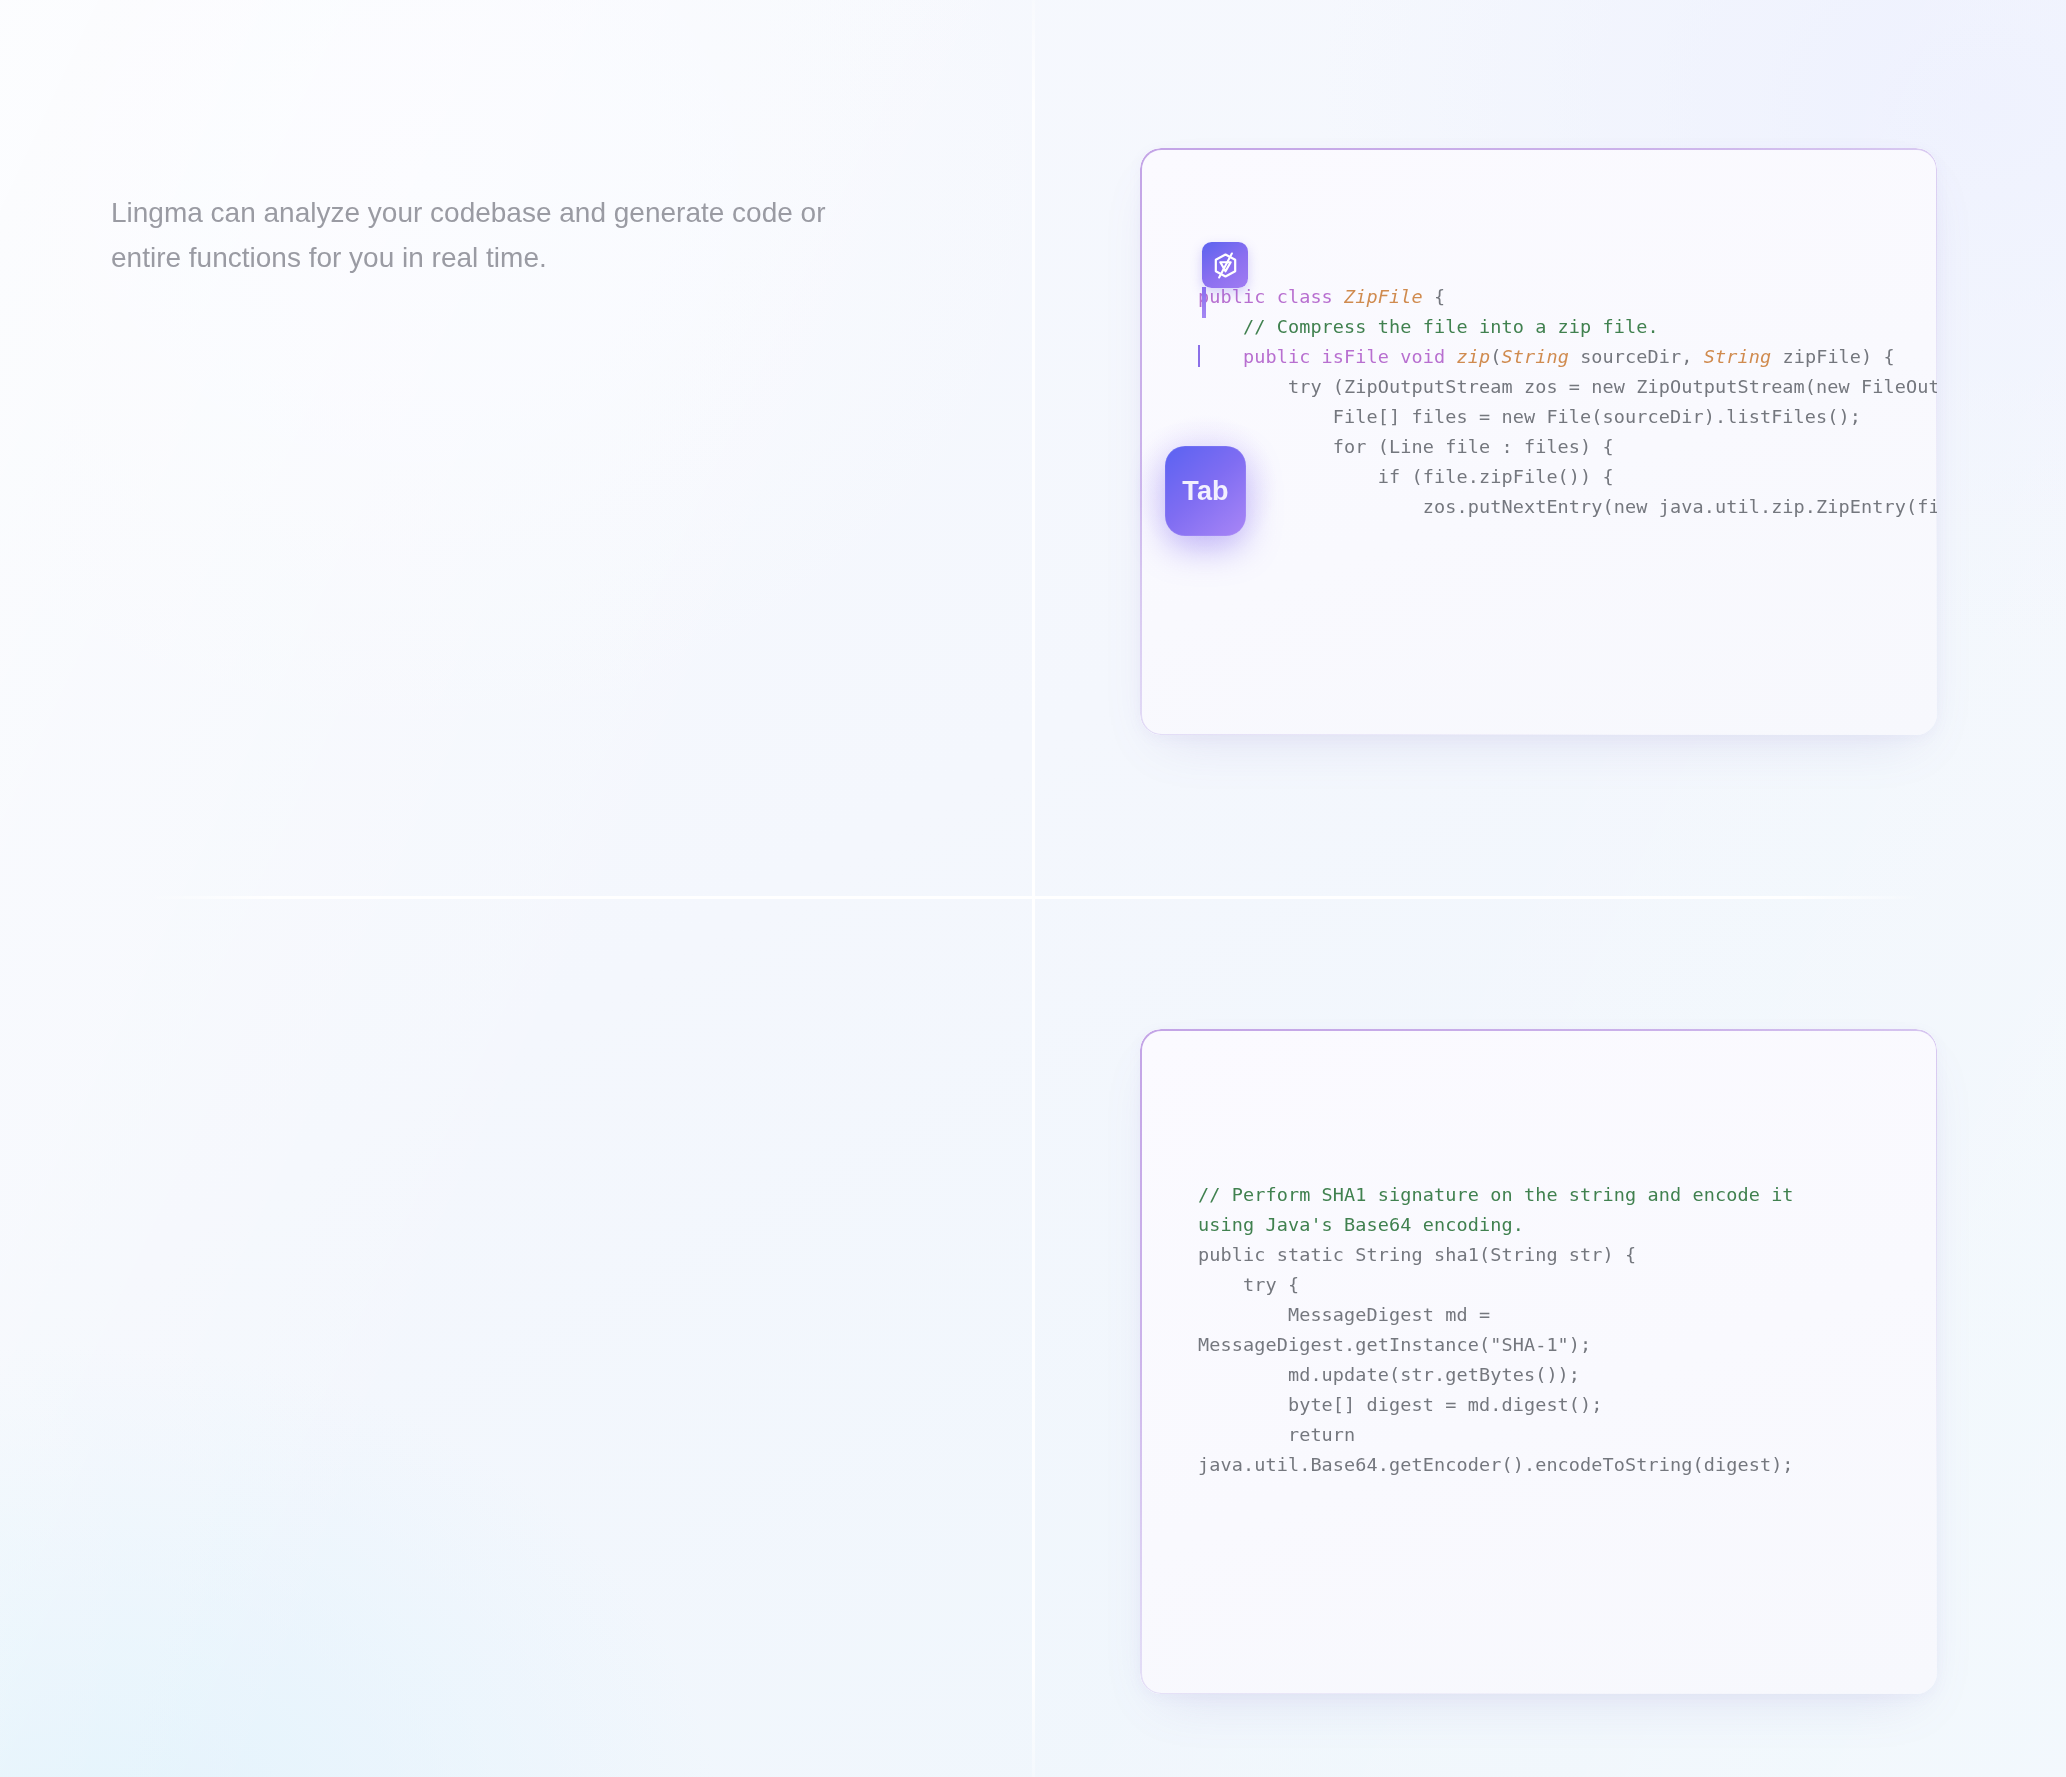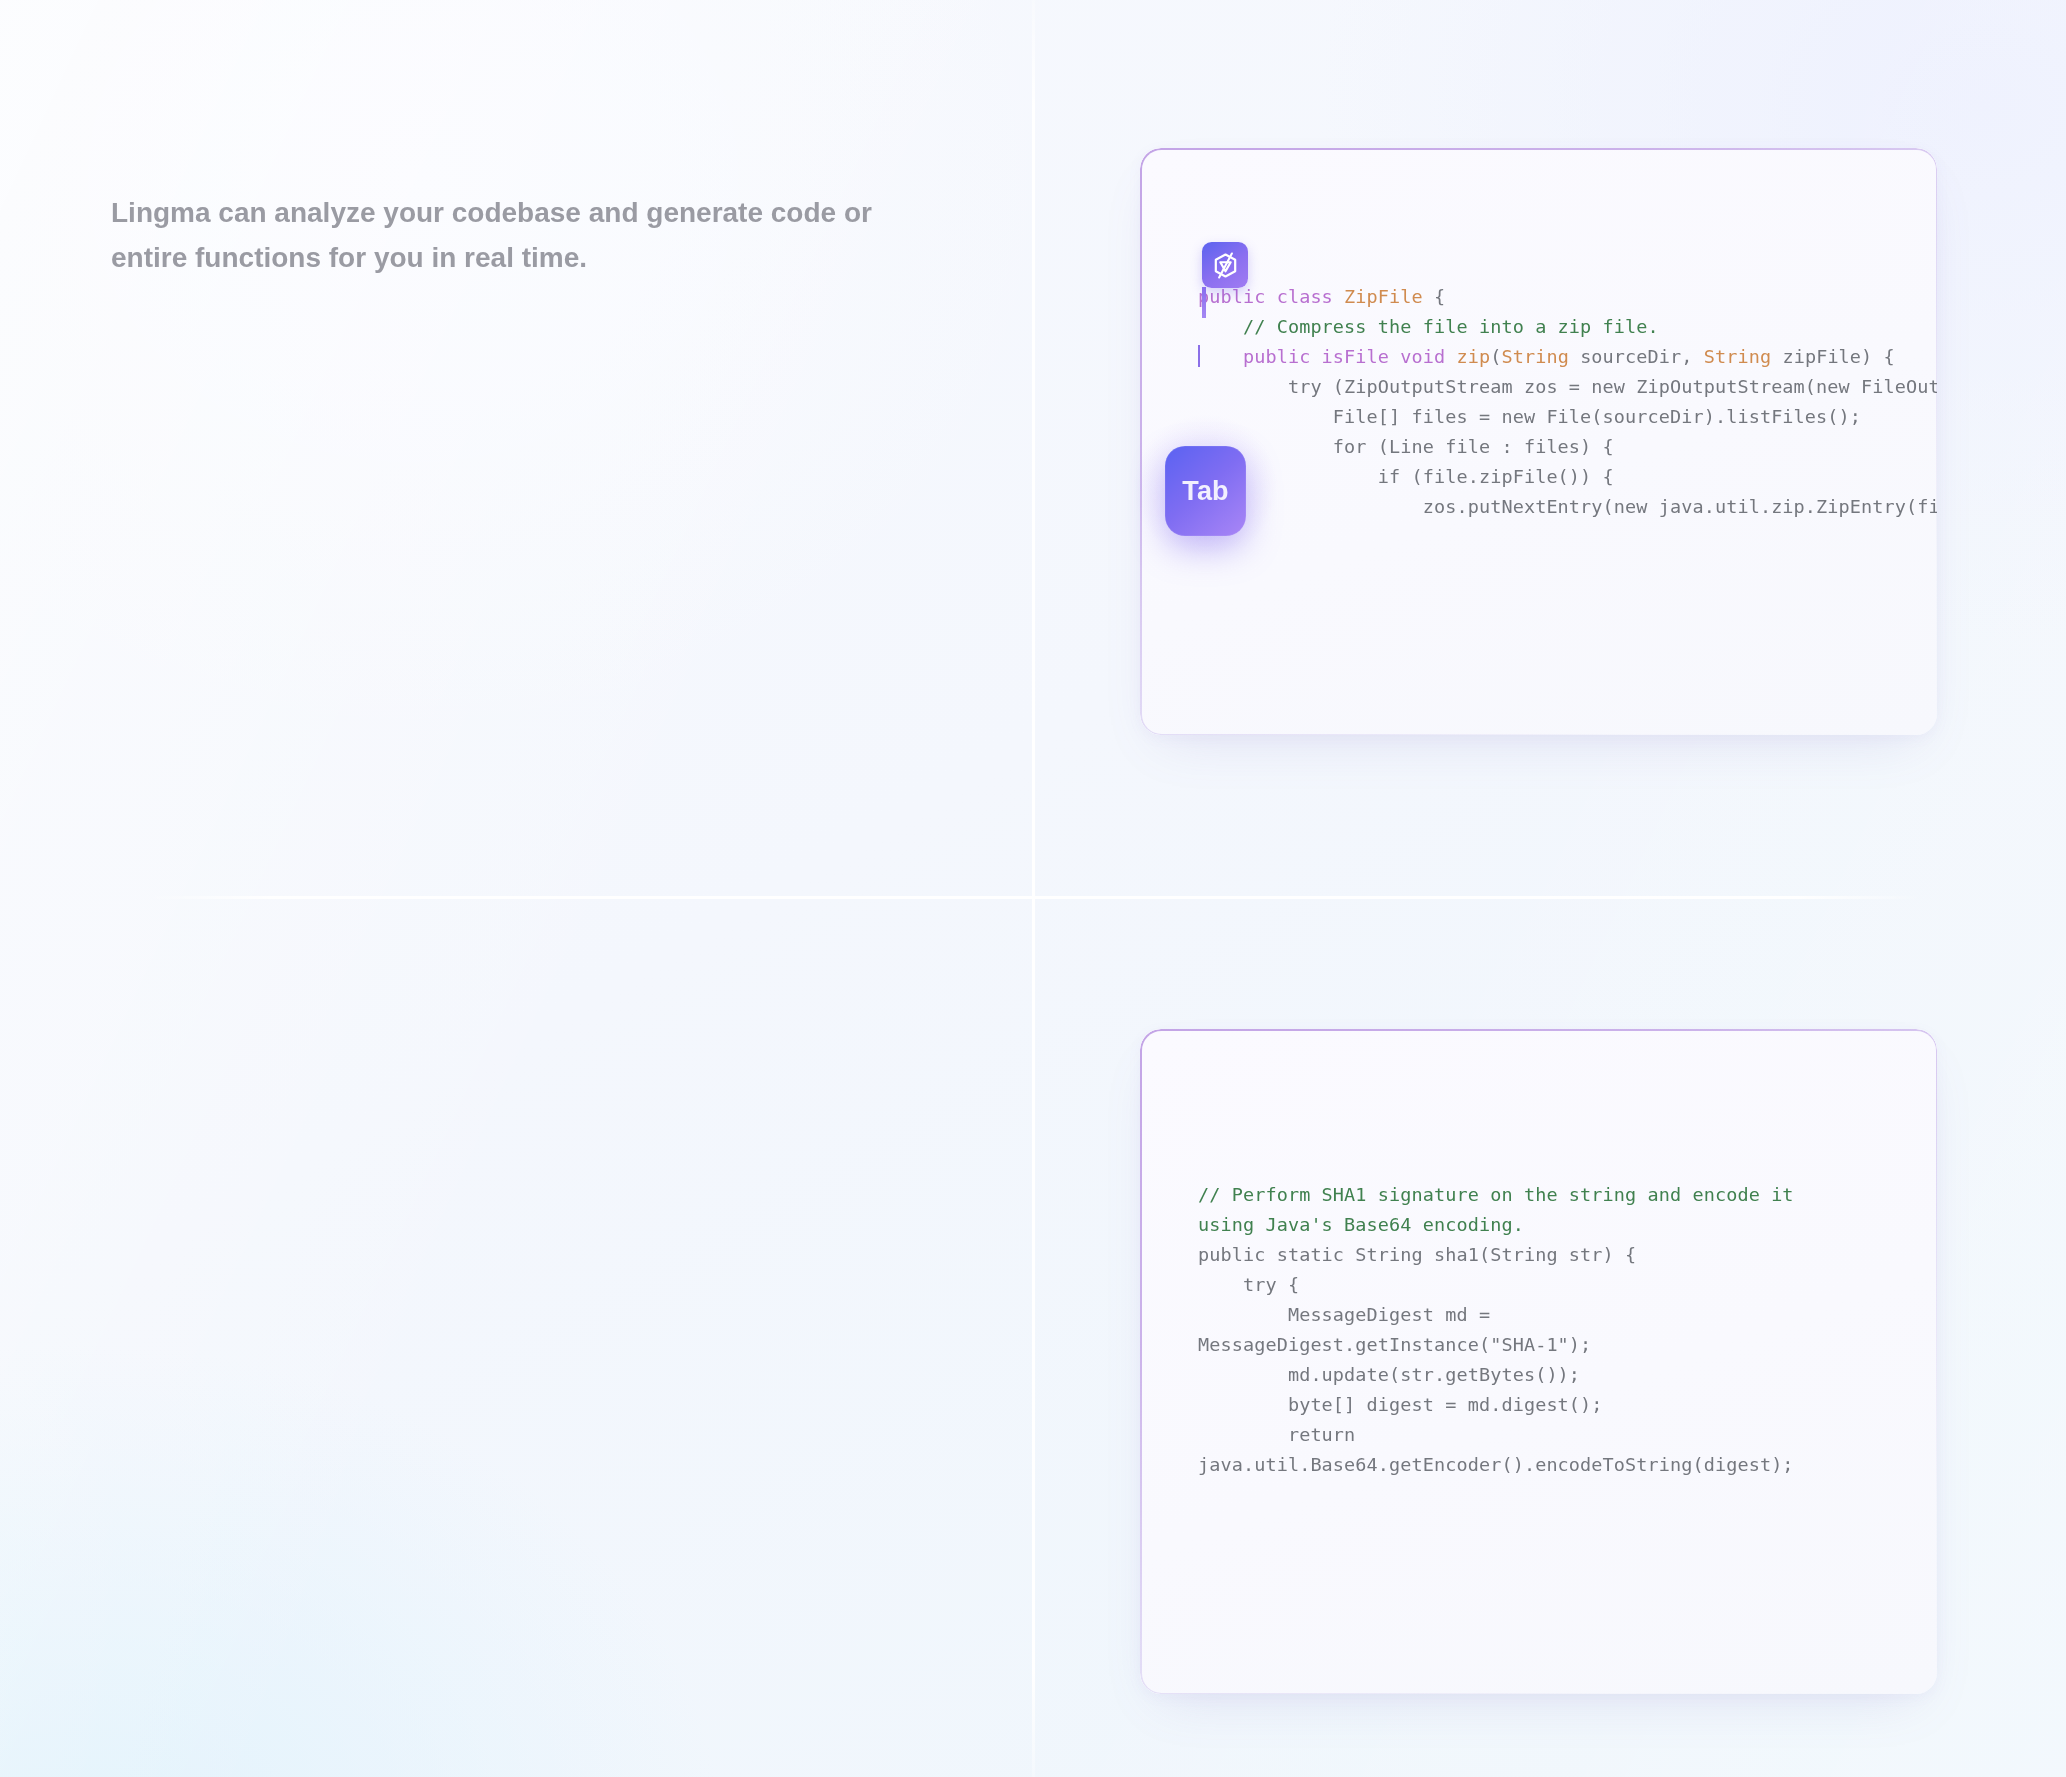--- a/index.html
+++ b/index.html
@@ -27,21 +27,21 @@
     background:linear-gradient(to right, rgba(255,255,255,0) 0%, #ffffff 7%, #ffffff 93%, rgba(255,255,255,0) 100%);}
   
   .feature{position:absolute;left:111px;width:828px;}
   .feature.one{top:144px;}
   .feature.two{top:1023px;}
   .feature h2{
     margin:0;font-size:38px;line-height:1.2;font-weight:700;letter-spacing:-0.3px;
     color:#1e2340;font-family:"Liberation Sans", sans-serif;
   }
   .feature p{
-    margin:46px 0 0 0;font-size:28px;line-height:1.62;font-weight:700;
+    margin:46px 0 0 0;font-size:28px;line-height:1.62;font-weight:400;
     color:#9a9ba3;max-width:783px;font-family:"Liberation Sans", sans-serif;
   }
   
   .code-card{
     position:absolute;left:1140px;width:797px;
     border-radius:21px;
     background:linear-gradient(160deg,#fbfaff 0%,#f9f9fe 55%,#f7f8fd 100%);
     box-shadow:0 22px 52px -22px rgba(120,110,190,.18), 0 3px 13.3px rgba(130,120,200,.06);
     overflow:hidden;
   }
@@ -56,21 +56,21 @@
   #card-2{top:1029px;height:665px;}
   .code-body{
     position:absolute;left:58px;top:0;right:18px;
     font-family:"DejaVu Sans Mono","Liberation Mono",monospace;
     font-size:18.5px;line-height:30px;white-space:pre;
     color:#74777e;letter-spacing:0.1px;
   }
   #card-1 .code-body{top:115px;}
   #card-2 .code-body{top:111px;margin-top:40px;}
   .kw{color:#b86fd0;}
-  .ty{color:#d08b4f;}
+  .ty{color:#d08b4f;font-style:italic;}
   .cm{color:#40814f;}
   .pl{color:#74777e;}
   
   .caret{display:inline-block;width:2.2px;height:22px;background:#8b6fe8;
     vertical-align:-4.4px;margin-right:-2.2px;}
   
   .lingma-badge{
     position:absolute;left:1202px;top:242px;width:46px;height:46px;border-radius:9.6px;
     background:linear-gradient(145deg,#5b63ef 0%,#8b6ff0 55%,#a07bf2 100%);
     box-shadow:0 4.4px 12px rgba(110,90,230,.28);

